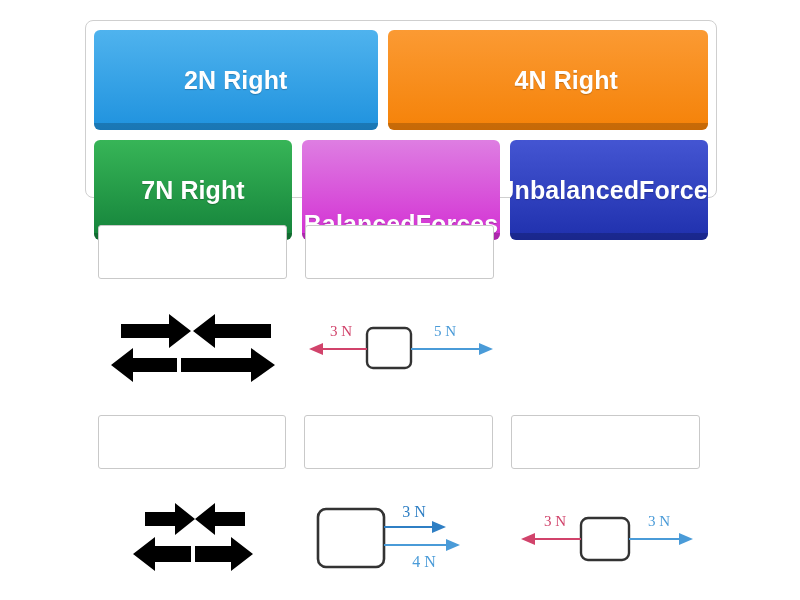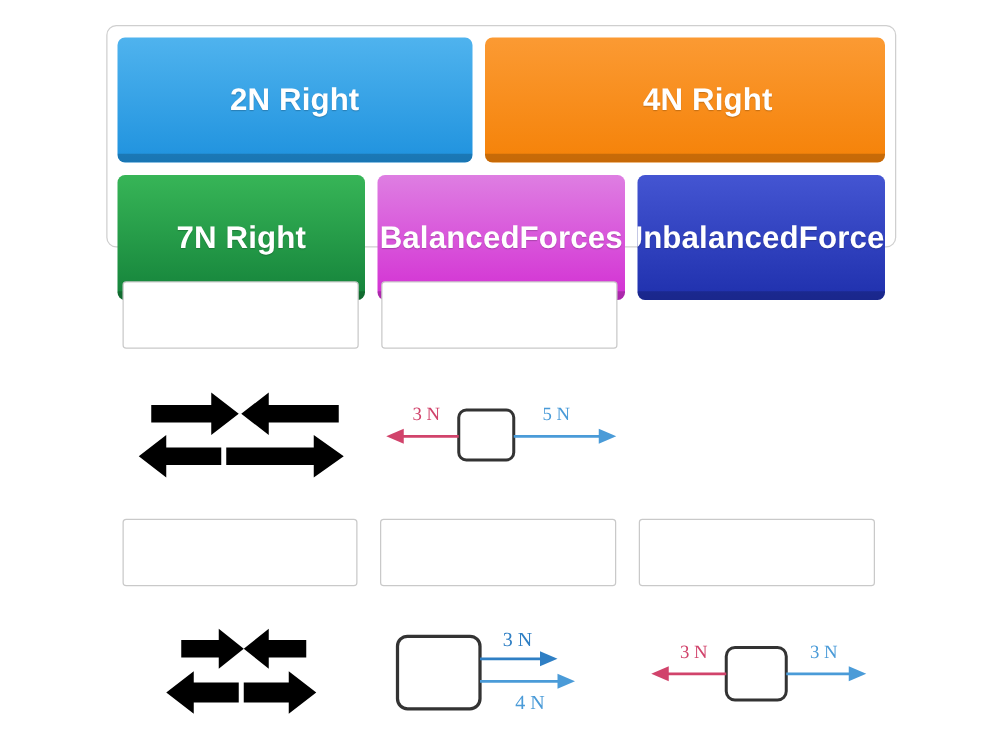--- a/index.html
+++ b/index.html
@@ -49,21 +49,21 @@
   }
   .tile::after{
     content:"";
     position:absolute;left:0;right:0;bottom:0;height:7px;
     background:rgba(0,0,0,.19);
   }
   .tile.blue      {background:linear-gradient(#4fb3ee,#1f92de);}
   .tile.red       {background:linear-gradient(#e34456,#d10e33);}
   .tile.orange    {background:linear-gradient(#fb9a33,#f58208);padding-left:43px;}
   .tile.green     {background:linear-gradient(#37b557,#14823a);}
-  .tile.magenta   {background:linear-gradient(#de7ee2,#d32fd3);}
+  .tile.magenta   {background:linear-gradient(#de7ee2,#d32fd3);align-items:flex-end;}
   .tile.darkblue  {background:linear-gradient(#4455d2,#1f30ad);}
 
   
   .grid{
     position:absolute;
     left:98px;
     width:602px;
     display:flex;
     gap:18px;
   }

